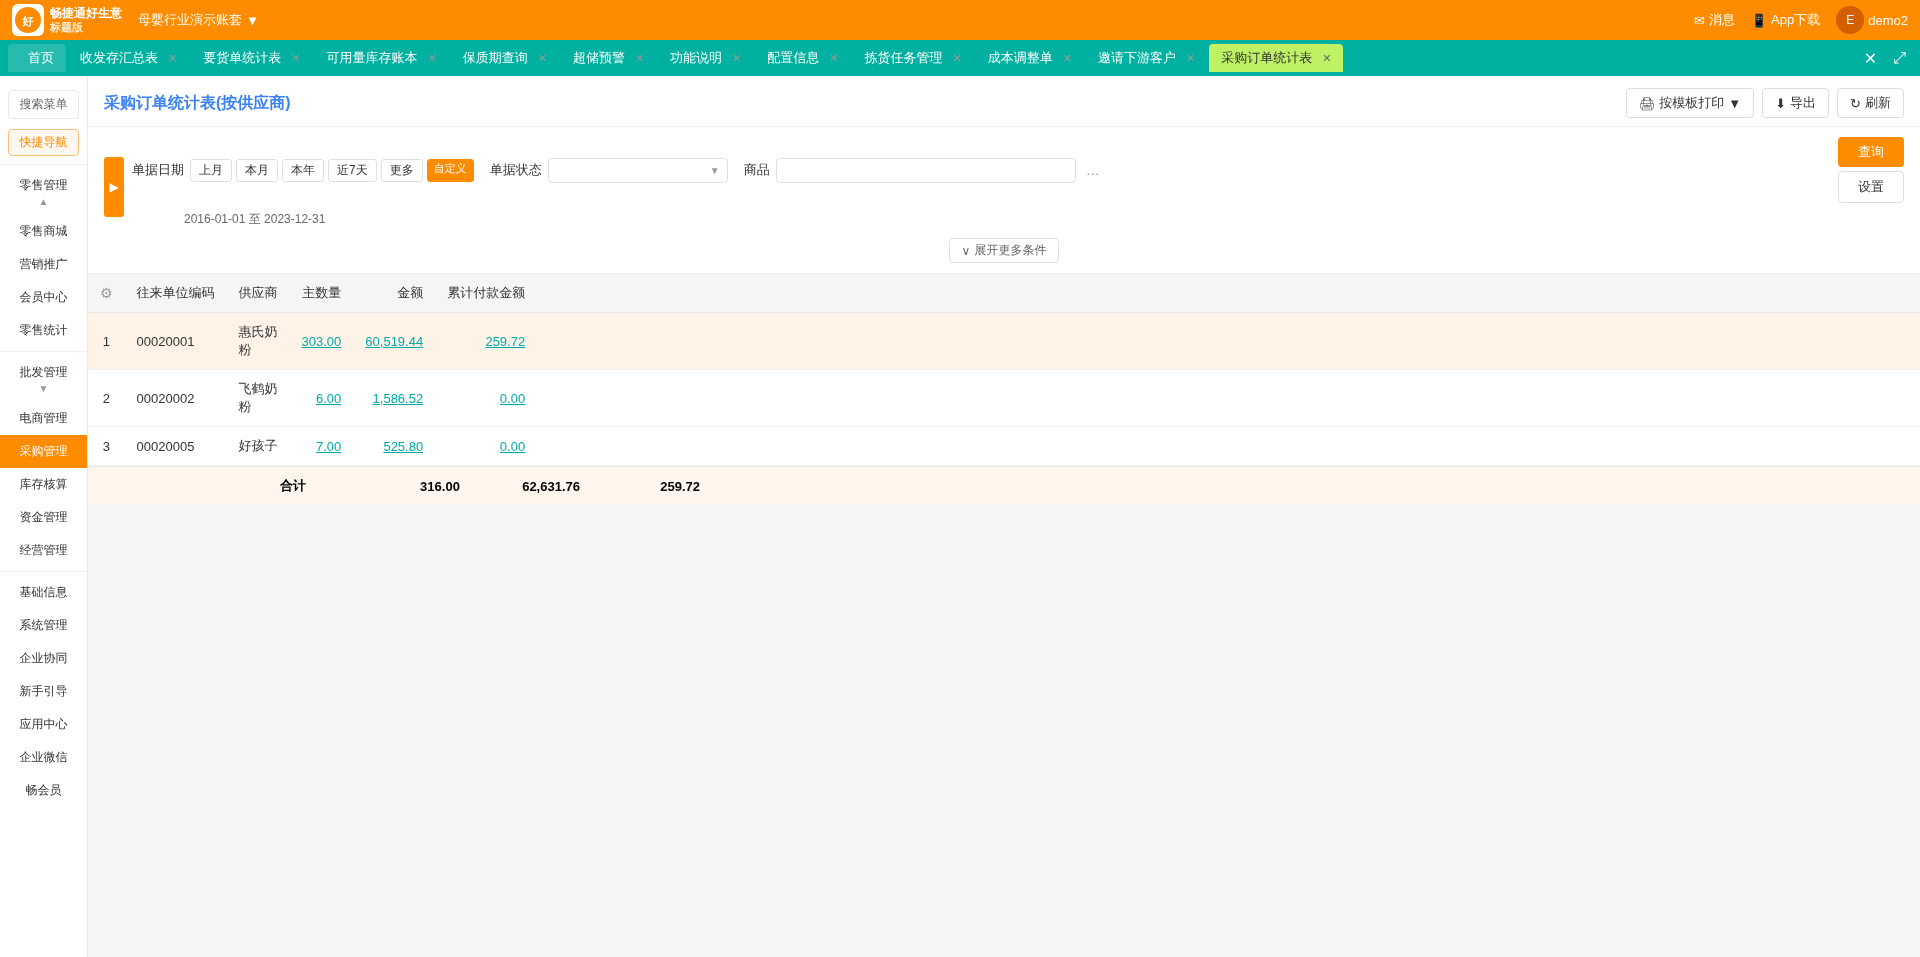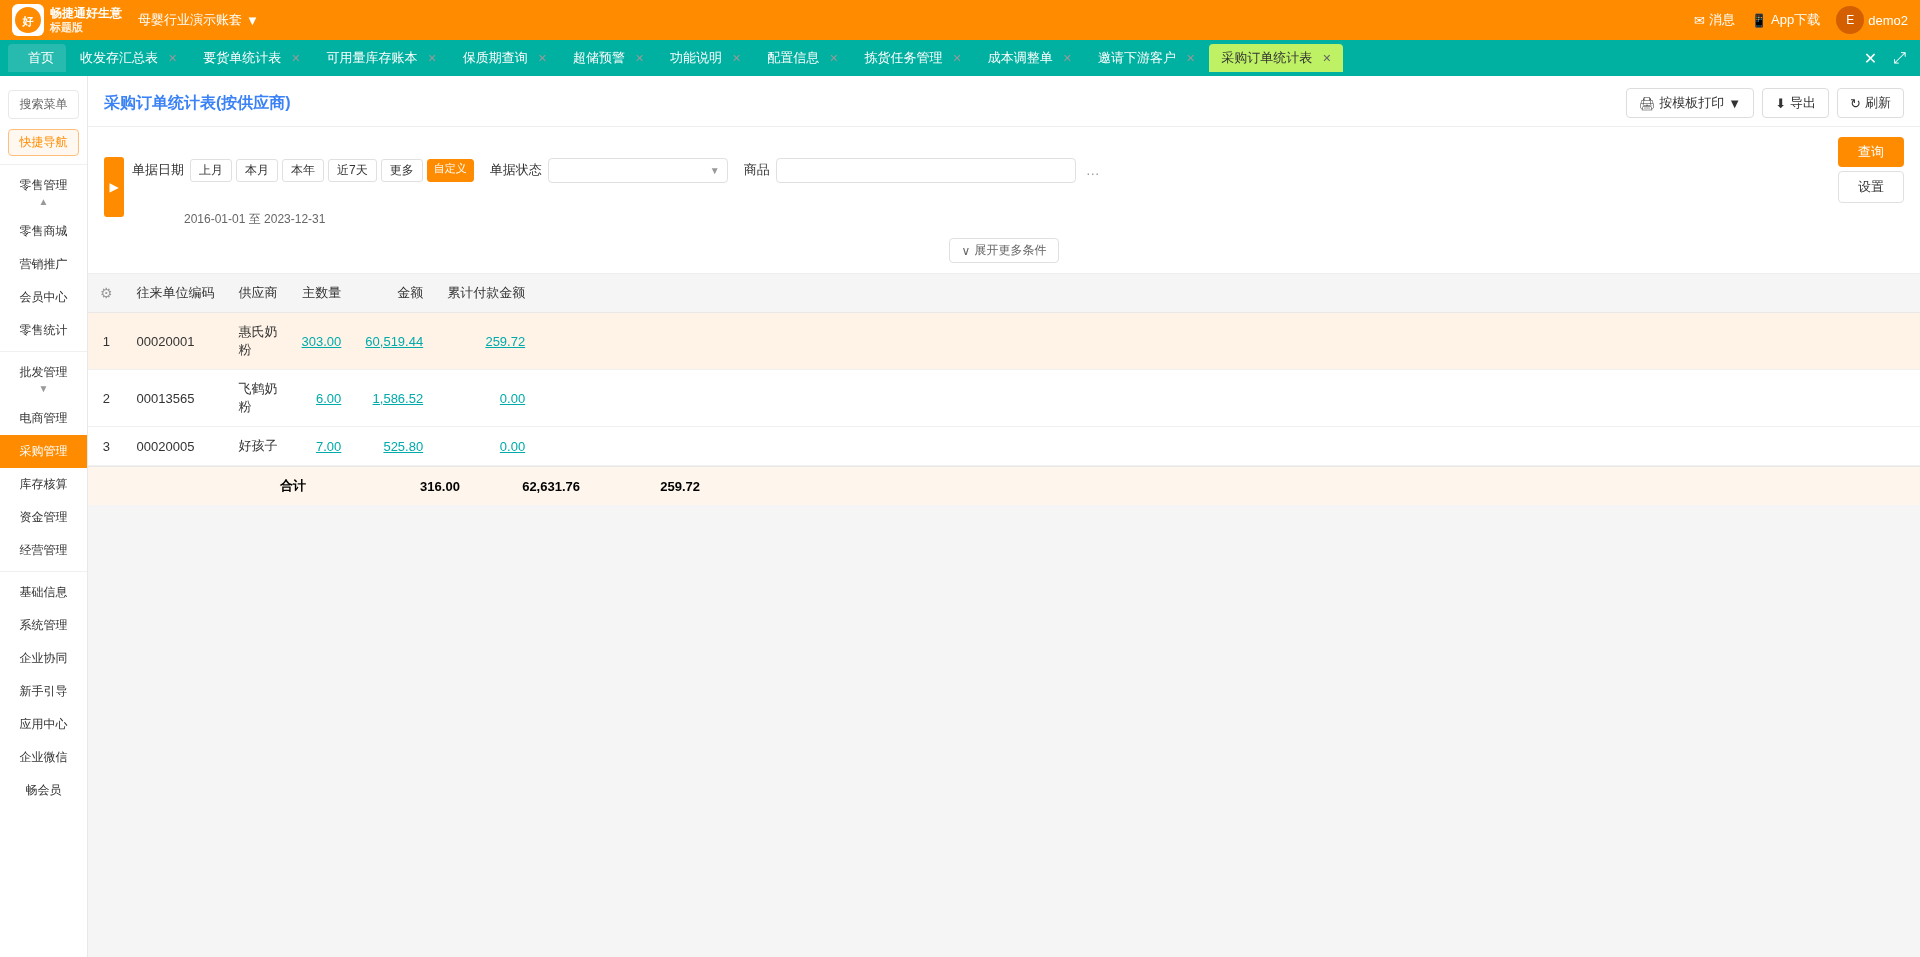--- a/index.html
+++ b/index.html
@@ -350,21 +350,21 @@
             <td class="row-num center">1</td>
             <td>00020001</td>
             <td>惠氏奶粉</td>
             <td class="link">303.00</td>
             <td class="link">60,519.44</td>
             <td class="link">259.72</td>
             <td></td>
           </tr>
           <tr>
             <td class="row-num center">2</td>
-            <td>00013565</td>
+            <td>00020002</td>
             <td>飞鹤奶粉</td>
             <td class="link">6.00</td>
             <td class="link">1,586.52</td>
             <td class="link">0.00</td>
             <td></td>
           </tr>
           <tr>
             <td class="row-num center">3</td>
             <td>00020005</td>
             <td>好孩子</td>

